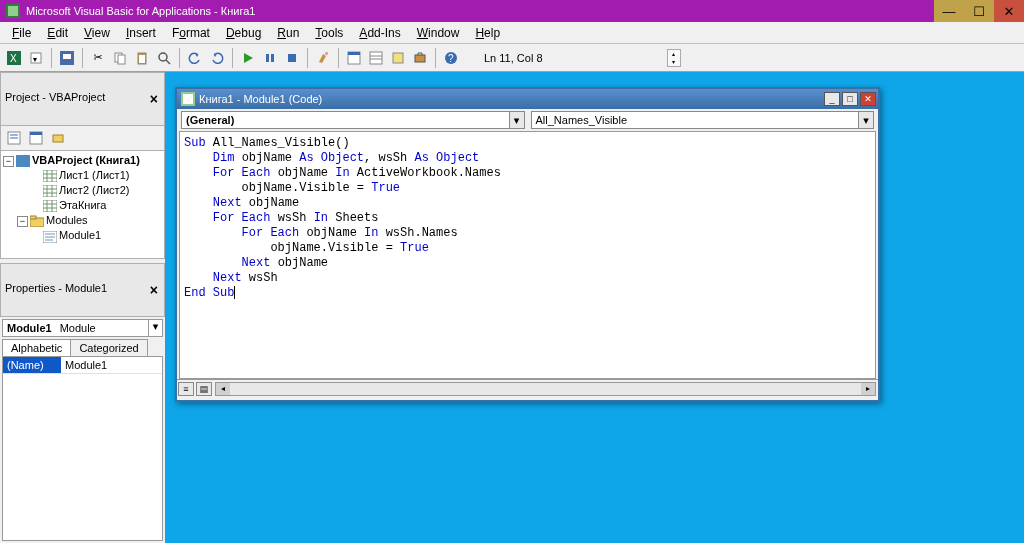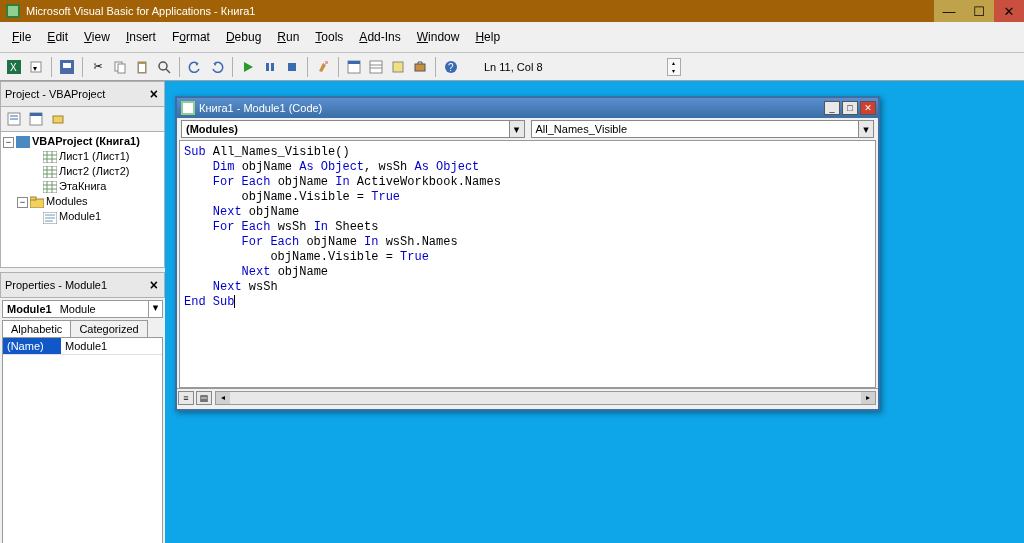--- a/index.html
+++ b/index.html
@@ -5,38 +5,38 @@
 * { box-sizing: border-box; margin: 0; padding: 0; }
 body {
   font-family: "Segoe UI", Tahoma, sans-serif;
   font-size: 11px;
   background: #4f4f4f;
   width: 1024px;
   height: 543px;
   overflow: hidden;
 }
 .titlebar {
-  background: #a16207;
+  background: #a21caf;
   color: #fff;
   height: 22px;
   display: flex;
   align-items: center;
   padding-left: 6px;
 }
 .titlebar .app-icon { width: 14px; height: 14px; margin-right: 6px; }
 .titlebar .title { flex: 1; font-size: 11px; }
 .titlebar .win-btns { display: flex; }
 .titlebar .win-btn { width: 30px; height: 22px; display:flex; align-items:center; justify-content:center; font-family: Arial; font-size: 13px; color:#000;}
 .titlebar .btn-min { background:#bfa24a; }
 .titlebar .btn-max { background:#bfa24a; }
 .titlebar .btn-close { background:#c94f3f; }
 .menubar {
   background: #f0f0f0;
   border-bottom: 1px solid #c0c0c0;
-  height: 31px;
+  height: 22px;
   display: flex;
   align-items: center;
   padding: 0 4px;
 }
 .menubar .menu-item { padding: 3px 8px; font-size: 12px; cursor:pointer; }
 .menubar .menu-item u { text-decoration: underline; }
 .toolbar {
   background: #f0f0f0;
   border-bottom: 1px solid #a0a0a0;
   height: 28px;
@@ -47,21 +47,21 @@
 }
 .tb-btn { width: 20px; height: 20px; display:flex; align-items:center; justify-content:center; border:1px solid transparent; }
 .tb-sep { width:1px; height:20px; background:#b0b0b0; margin:0 3px; }
 .tb-status { font-size:11px; margin-left:13px; }
 .tb-spin { width:14px; height:18px; border:1px solid #aaa; background:#f8f8f8; display:flex; flex-direction:column; }
 .tb-spin div { flex:1; font-size:6px; text-align:center; line-height:8px; }
 
 .workspace { display:flex; height: calc(543px - 72px); }
 
 .left-pane { width:165px; background:#f0f0f0; display:flex; flex-direction:column; }
-.pane-header { background:#e8e8e8; border:1px solid #b0b0b0; padding:4px 4px; display:flex; align-items:center; font-size:11px; }
+.pane-header { background:#e8e8e8; border:1px solid #b0b0b0; padding:18px 4px; display:flex; align-items:flex-start; font-size:11px; }
 .pane-header .title { flex:1; }
 .pane-header .x { font-family:Arial; font-weight:bold; font-size:14px; cursor:pointer; padding:0 2px;}
 .proj-toolbar { background:#f0f0f0; padding:3px 4px; display:flex; gap:4px; border-left:1px solid #b0b0b0; border-right:1px solid #b0b0b0;}
 .proj-tree { background:#fff; border:1px solid #b0b0b0; flex:1; overflow:auto; padding:2px; font-size:11px; }
 .tree-node { white-space:nowrap; padding:1px 0;}
 .tw { display:inline-block; width:11px; height:11px; border:1px solid #888; text-align:center; line-height:9px; font-size:9px; margin-right:2px; background:#fff; }
 .tree-icon { display:inline-block; width:14px; height:12px; margin-right:2px; vertical-align:middle; }
 .bold { font-weight:bold; }
 
 .props-pane { margin-top:4px; display:flex; flex-direction:column; height:280px; }
@@ -358,21 +358,21 @@
               <rect x="2" y="2" width="10" height="10" fill="#fff"></rect>
             </svg>
           </span>
         <span class="t">Книга1 - Module1 (Code)</span>
         <div class="wbtn">_</div>
         <div class="wbtn">□</div>
         <div class="wbtn close">✕</div>
       </div>
       <div class="code-combos">
         <div class="code-combo">
-          <span class="val">(Modules)</span>
+          <span class="val">(General)</span>
           <span class="dd">▾</span>
         </div>
         <div class="code-combo">
           <span class="val" style="font-weight:normal">All_Names_Visible</span>
           <span class="dd">▾</span>
         </div>
       </div>
       <div class="code-editor" id="code-editor"><div><span class="kw">Sub </span><span>All_Names_Visible()</span></div><div><span>    </span><span class="kw">Dim </span><span>objName </span><span class="kw">As Object</span><span>, wsSh </span><span class="kw">As Object</span></div><div><span>    </span><span class="kw">For Each </span><span>objName </span><span class="kw">In </span><span>ActiveWorkbook.Names</span></div><div><span>        objName.Visible = </span><span class="kw">True</span></div><div><span>    </span><span class="kw">Next </span><span>objName</span></div><div><span>    </span><span class="kw">For Each </span><span>wsSh </span><span class="kw">In </span><span>Sheets</span></div><div><span>        </span><span class="kw">For Each </span><span>objName </span><span class="kw">In </span><span>wsSh.Names</span></div><div><span>            objName.Visible = </span><span class="kw">True</span></div><div><span>        </span><span class="kw">Next </span><span>objName</span></div><div><span>    </span><span class="kw">Next </span><span>wsSh</span></div><div><span class="kw">End Sub</span><span class="cursor-line"></span></div></div>
       <div class="code-bottom">
         <div class="vbtn">≡</div>

